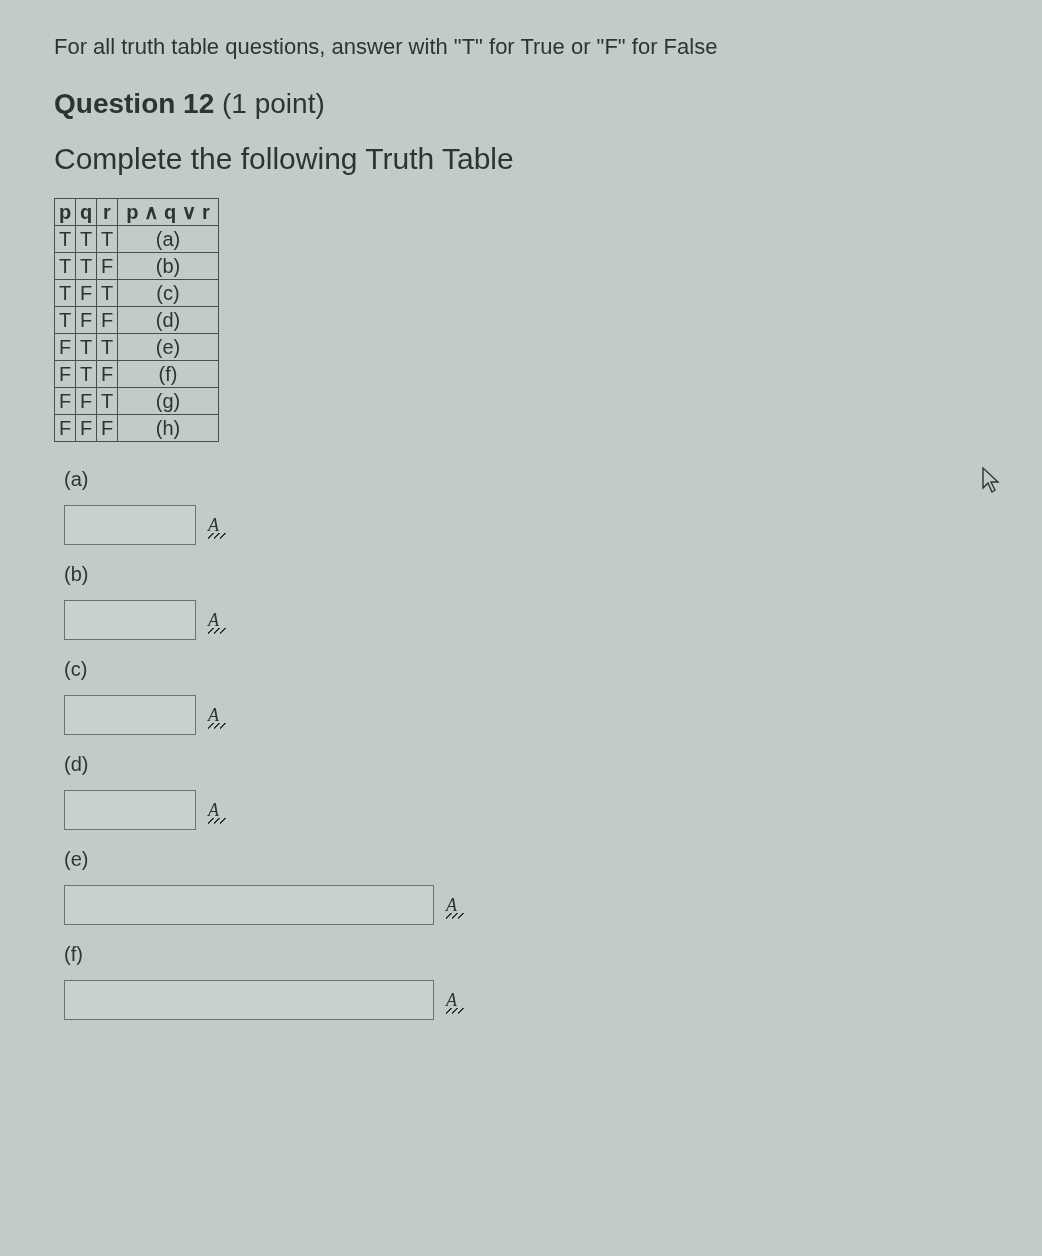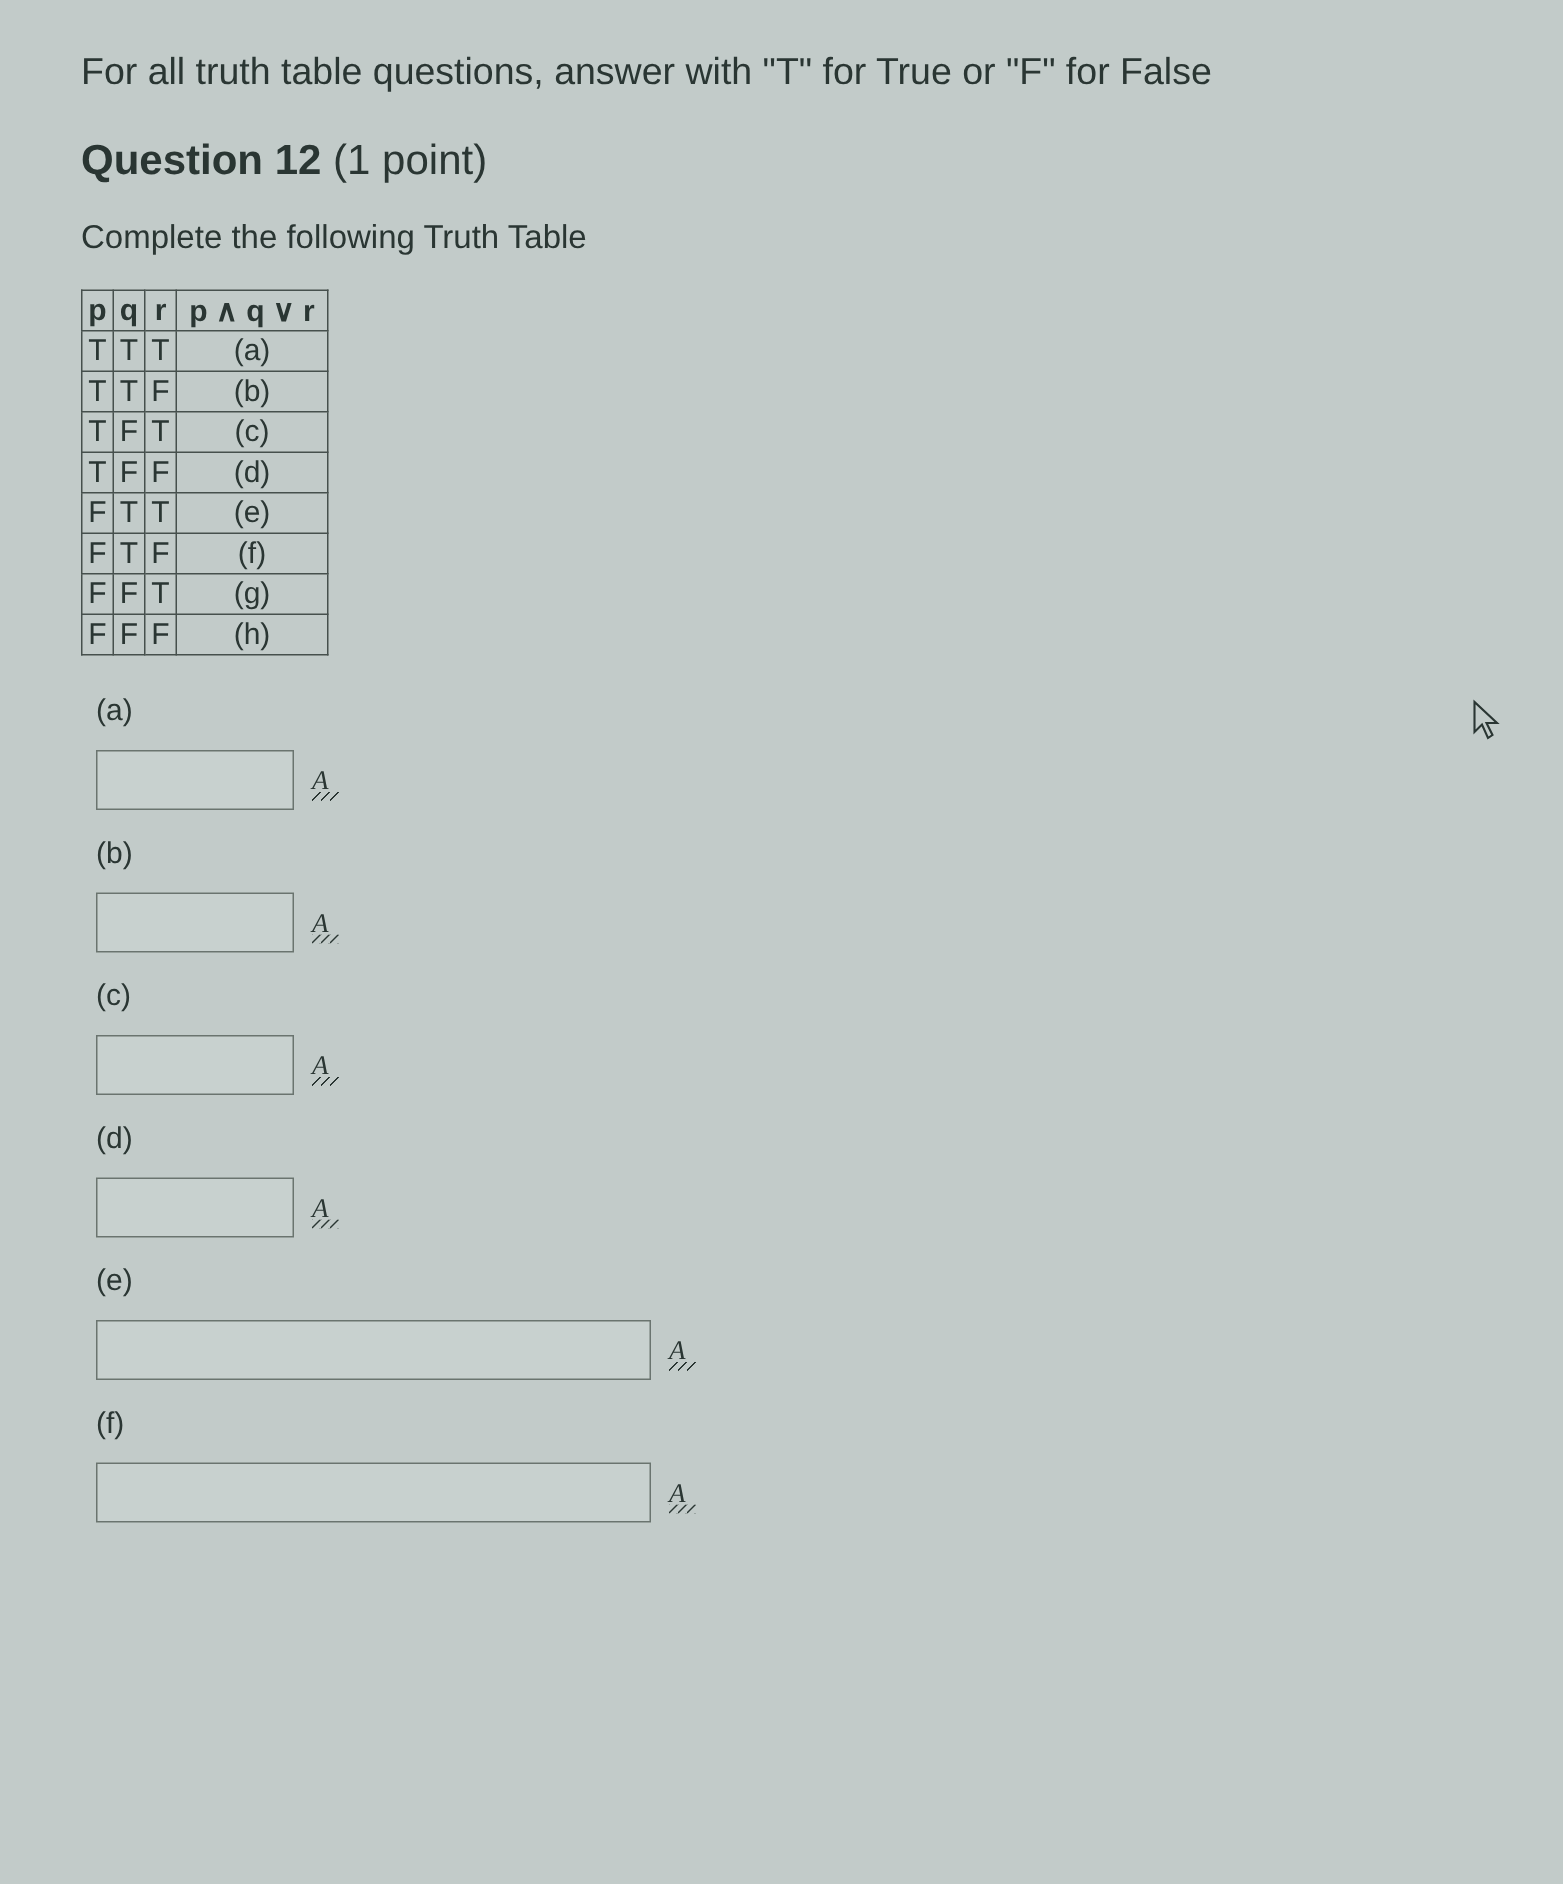--- a/index.html
+++ b/index.html
@@ -5,24 +5,24 @@
   html,body{margin:0;padding:0}
   body{
     width:1042px;height:1256px;
     background:#c2cbc9;
     font-family:Arial,Helvetica,sans-serif;
     color:#2a3633;
     box-sizing:border-box;
     padding:34px 54px 0 54px;
     position:relative;
   }
-  .instr{font-size:25px;margin-bottom:28px}
+  .instr{font-size:22px;margin-bottom:28px}
   .qhdr{font-size:28px;margin-bottom:22px}
   .qhdr .bold{font-weight:600}
-  .stem{font-size:22px;margin-bottom:22px}
+  .stem{font-size:30px;margin-bottom:22px}
   table.tt{border-collapse:collapse;margin-bottom:26px}
   table.tt td,table.tt th{
     border:1px solid #46504d;
     font-size:20px;
     text-align:center;
     padding:0;
     height:26px;
   }
   table.tt .narrow{width:20px}
   table.tt .wide{width:100px}

